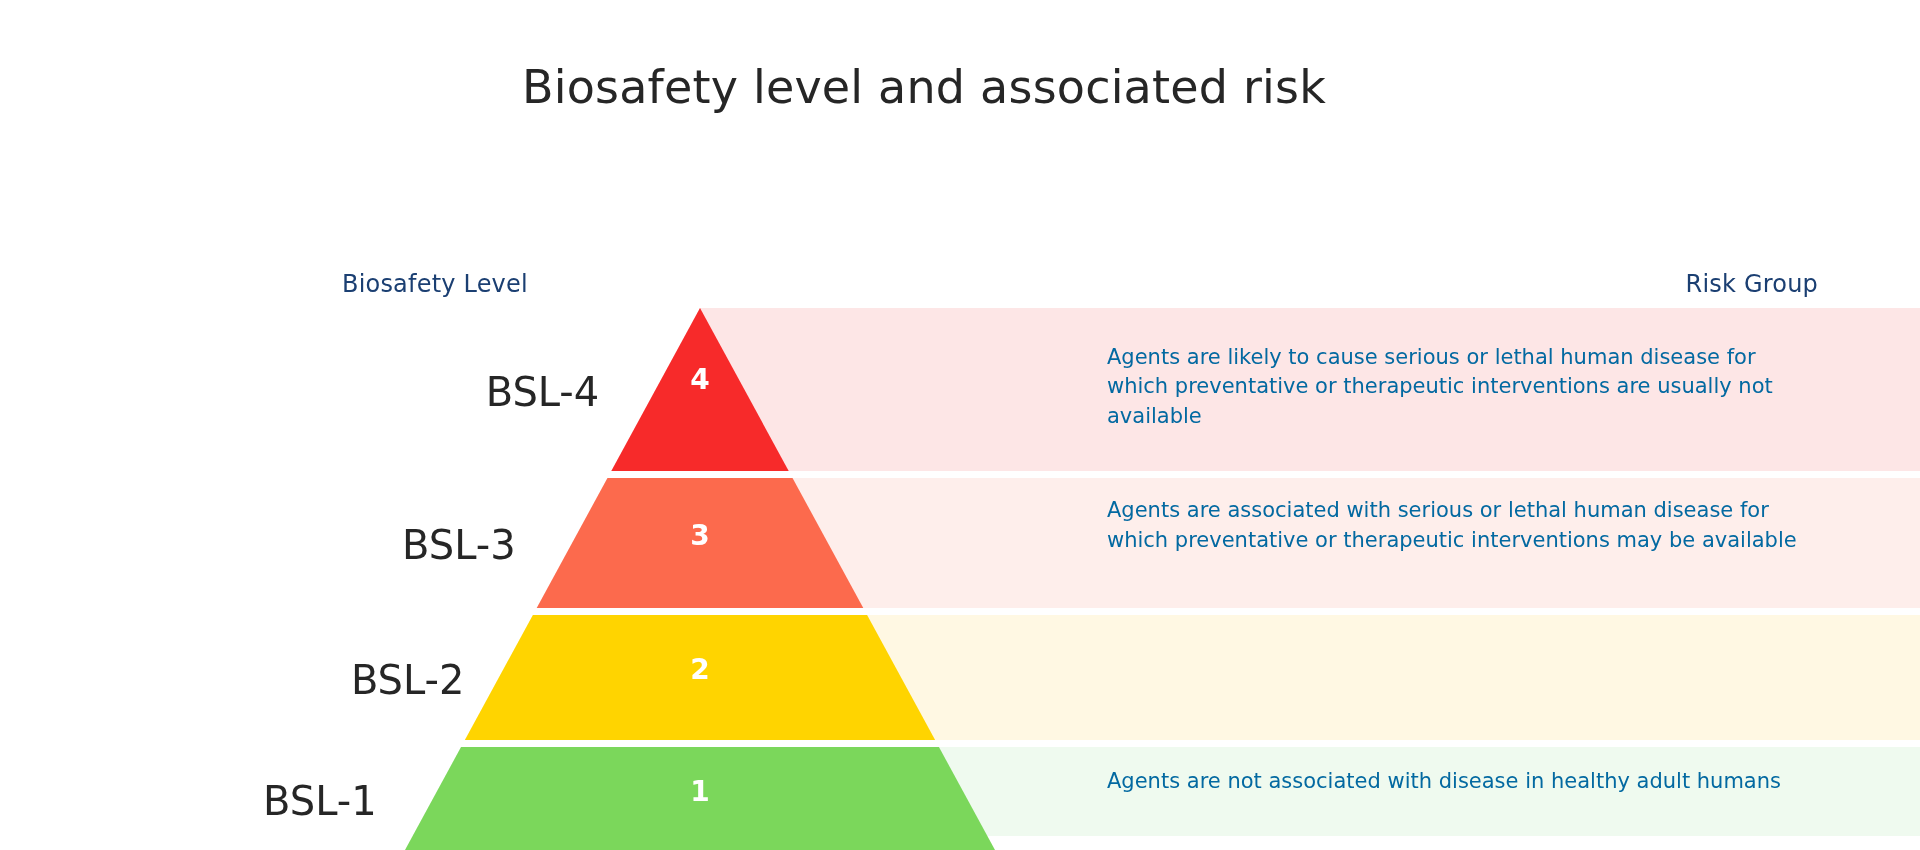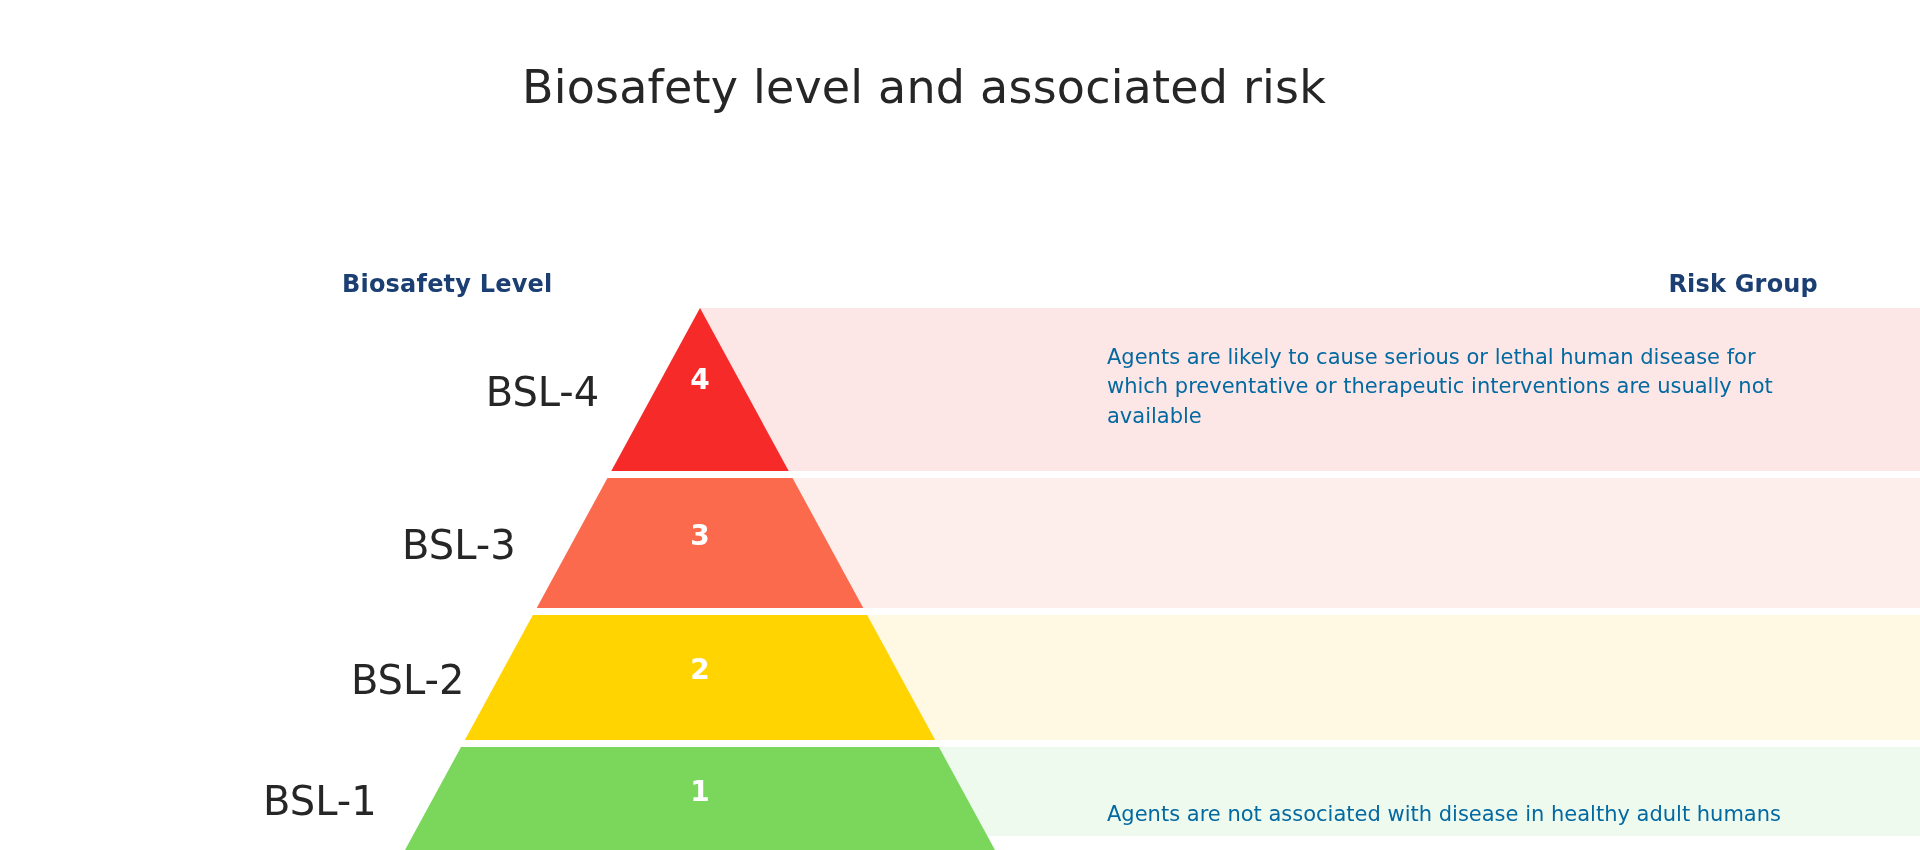--- a/index.html
+++ b/index.html
@@ -32,21 +32,21 @@
     font-weight: 400;
     letter-spacing: 0.2px;
     color: #262626;
     line-height: 1.1;
   }
 
   
   .col-header {
     position: absolute;
     font-size: 24px;
-    font-weight: 700;
+    font-weight: 400;
     color: #1b3f72;
     letter-spacing: 0.2px;
   }
   .col-header.left  { left: 342px;  top: 270px; }
   .col-header.right { right: 102px; top: 270px; }
 
   
   #bands {
     position: absolute;
     left: 0;
@@ -117,29 +117,30 @@
 
   <div id="bands">
       <div class="band" style="top: 0px; height: 163px;">
         <div class="band-bg" style="background: rgb(253, 230, 230); clip-path: polygon(700px 0px, 1920px 0px, 1920px 163px, 611.282px 163px);"></div>
         <div class="bsl-label" style="top: 60.5px; left: 485.641px;">BSL-4</div>
         <div class="risk-desc" style="top: 34.5px;">Agents are likely to cause serious or lethal human disease for which preventative or therapeutic interventions are usually not available</div>
       </div>
       <div class="band" style="top: 170px; height: 130px;">
         <div class="band-bg" style="background: rgb(254, 238, 235); clip-path: polygon(607.472px 0px, 1920px 0px, 1920px 130px, 536.716px 130px);"></div>
         <div class="bsl-label" style="top: 44px; left: 402.094px;">BSL-3</div>
+        <div class="risk-desc" style="top: 18px;">Agents are associated with serious or lethal human disease for which preventative or therapeutic interventions may be available</div>
       </div>
       <div class="band" style="top: 307px; height: 125px;">
         <div class="band-bg" style="background: rgb(255, 248, 227); clip-path: polygon(532.906px 0px, 1920px 0px, 1920px 125px, 464.871px 125px);"></div>
         <div class="bsl-label" style="top: 41.5px; left: 328.888px; margin-left: 22px;">BSL-2</div>
       </div>
       <div class="band" style="top: 439px; height: 89px;">
         <div class="band-bg" style="background: rgb(239, 250, 239); clip-path: polygon(461.061px 0px, 1920px 0px, 1920px 103px, 405px 103px);"></div>
         <div class="bsl-label" style="top: 30.5px; left: 263.03px;">BSL-1</div>
-        <div class="risk-desc" style="top: 19.5px; margin-top: 33px;">Agents are not associated with disease in healthy adult humans</div>
+        <div class="risk-desc" style="top: 19.5px;">Agents are not associated with disease in healthy adult humans</div>
       </div>
     </div>
 
   <svg id="pyramid-svg" width="1920" height="542" viewBox="0 0 1920 542" style="position:absolute;left:0;top:308px;">
       <polygon points="700,0 700,0 788.7177121771217,163 611.2822878228783,163" fill="#F72A2A"></polygon>
       <polygon points="607.4723247232472,170 792.5276752767528,170 863.2841328413284,300 536.7158671586716,300" fill="#FC6A4D"></polygon>
       <polygon points="532.9059040590406,307 867.0940959409594,307 935.1291512915129,432 464.8708487084871,432" fill="#FFD400"></polygon>
       <polygon points="461.0608856088561,439 938.9391143911439,439 995,542 405,542" fill="#7BD75B"></polygon>
     </svg>
 

